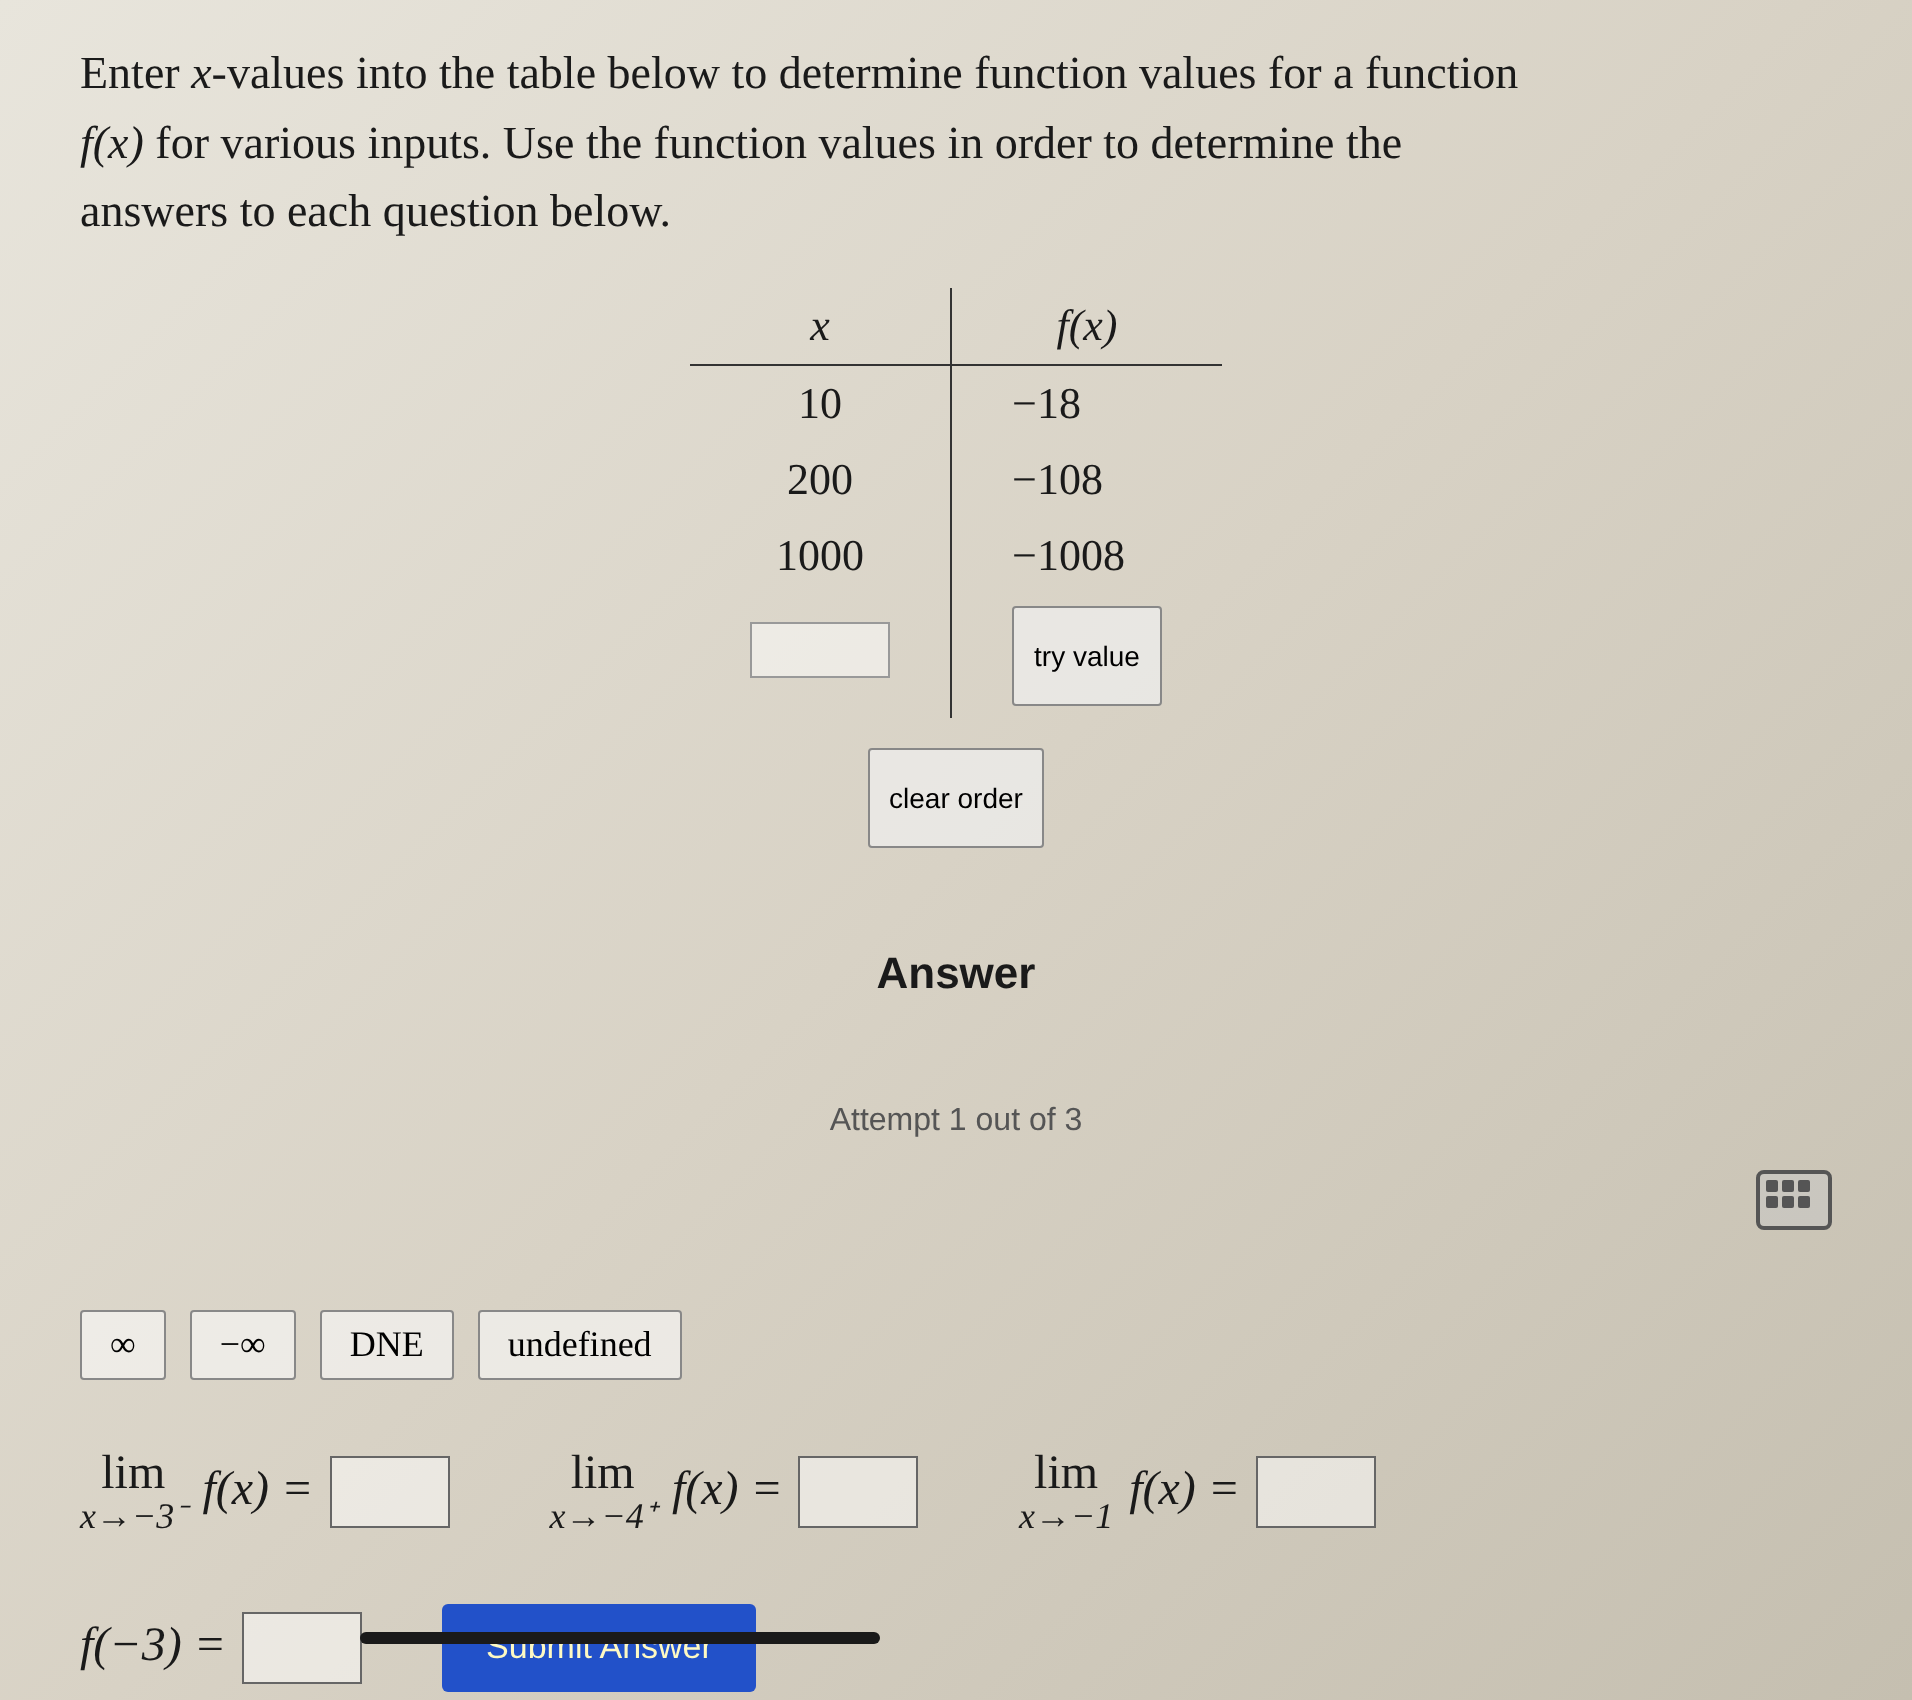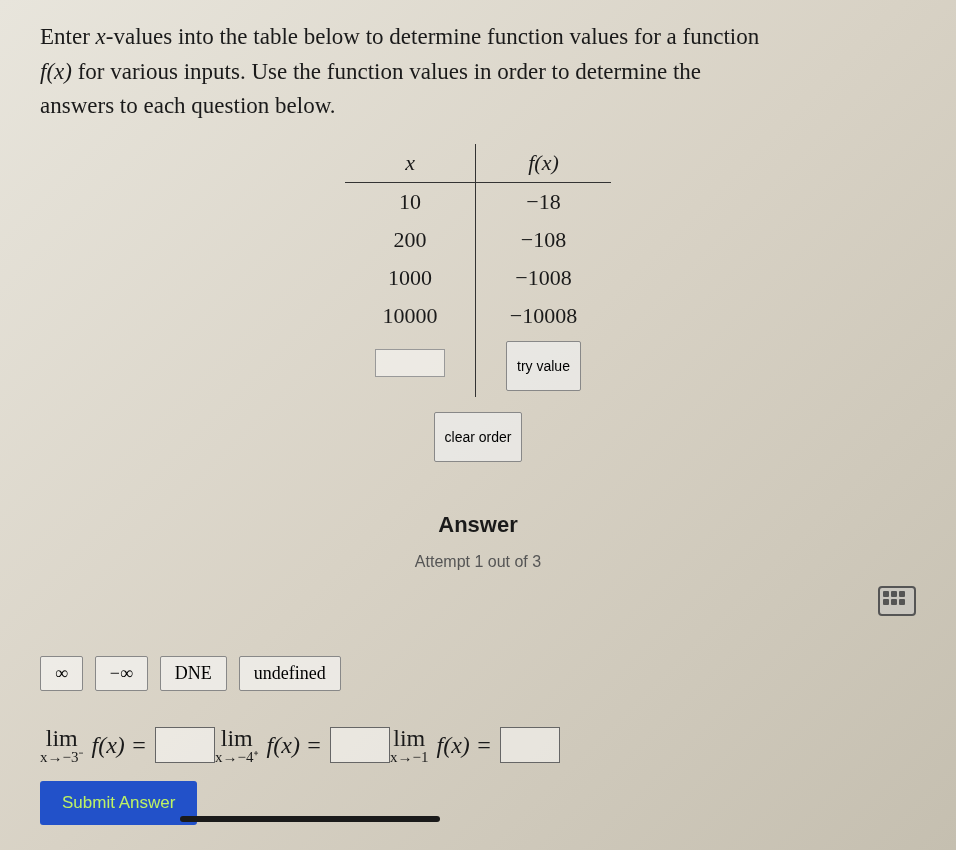--- a/index.html
+++ b/index.html
@@ -33,21 +33,21 @@
     padding: 6px 40px;
     border-bottom: 1px solid #333;
     font-family: 'Times New Roman', serif;
   }
   th:first-child, td:first-child {
     border-right: 1px solid #333;
     text-align: center;
   }
   td {
     padding: 6px 30px;
-    text-align: center;
+    text-align: left;
     font-family: 'Times New Roman', serif;
   }
   .empty-input {
     display: inline-block;
     width: 70px;
     height: 28px;
     border: 1px solid #999;
     background: rgba(255,255,255,0.5);
   }
   .try-btn, .clear-btn {
@@ -72,20 +72,21 @@
   }
   .answer-label {
     font-size: 22px;
     font-weight: bold;
     font-family: Arial, sans-serif;
   }
   .attempt {
     font-size: 16px;
     color: #555;
     font-family: Arial, sans-serif;
+    margin-top: 37px;
   }
   .keypad-icon {
     margin-left: auto;
     width: 38px;
     height: 30px;
     border: 2px solid #555;
     border-radius: 4px;
     display: flex;
     flex-wrap: wrap;
     padding: 3px;
@@ -106,53 +107,54 @@
     border: 1px solid #888;
     padding: 6px 14px;
     font-size: 18px;
     background: rgba(250,250,250,0.6);
     cursor: pointer;
     font-family: 'Times New Roman', serif;
     border-radius: 2px;
   }
   .limits-row {
     display: flex;
-    margin-bottom: 16px;
+    gap: 50px;
+    margin-bottom: 35px;
     align-items: flex-start;
   }
   .limit-item {
     display: flex;
     align-items: center;
     gap: 8px;
     font-size: 24px;
     font-family: 'Times New Roman', serif;
   }
   .limit-notation {
     display: inline-flex;
     flex-direction: column;
     align-items: center;
     line-height: 1;
   }
   .limit-top { font-size: 24px; }
-  .limit-bottom { font-size: 15px; }
+  .limit-bottom { font-size: 18px; font-style: italic; }
   .answer-box {
     display: inline-block;
     width: 60px;
     height: 36px;
     border: 1px solid #666;
     background: rgba(255,255,255,0.5);
   }
   .bottom-row {
     display: flex;
     align-items: center;
     gap: 40px;
   }
   .submit-btn {
     background: #2251c9;
-    color: #bef264;
+    color: #fef9c3;
     border: none;
     padding: 12px 22px;
     font-size: 17px;
     font-family: Arial, sans-serif;
     cursor: pointer;
     border-radius: 3px;
   }
   .progress {
     position: absolute;
     bottom: 28px;
@@ -187,24 +189,20 @@
       </tr>
       <tr>
         <td>200</td>
           <td>−108</td>
       </tr>
       <tr>
         <td>1000</td>
           <td>−1008</td>
       </tr>
       <tr>
-        <td>10000</td>
-          <td>−10008</td>
-      </tr>
-      <tr>
         <td><span class="empty-input"></span></td>
         <td style="text-align:left;"><button class="try-btn">try value</button></td>
       </tr>
     </tbody>
   </table>
 </div>
 
 <div class="clear-wrap">
   <button class="clear-btn">clear order</button>
 </div>
@@ -250,16 +248,20 @@
     <span class="limit-notation">
       <span class="limit-top">lim</span>
       <span class="limit-bottom">x→−1</span>
     </span>
     <span class="math-var">f(x) =</span>
     <span class="answer-box"></span>
   </div>
 </div>
 
 <div class="bottom-row">
+  <div class="limit-item">
+    <span class="math-var">f(−3) =</span>
+    <span class="answer-box"></span>
+  </div>
   <button class="submit-btn">Submit Answer</button>
 </div>
 
 <div class="progress"></div>
 
 </body></html>

